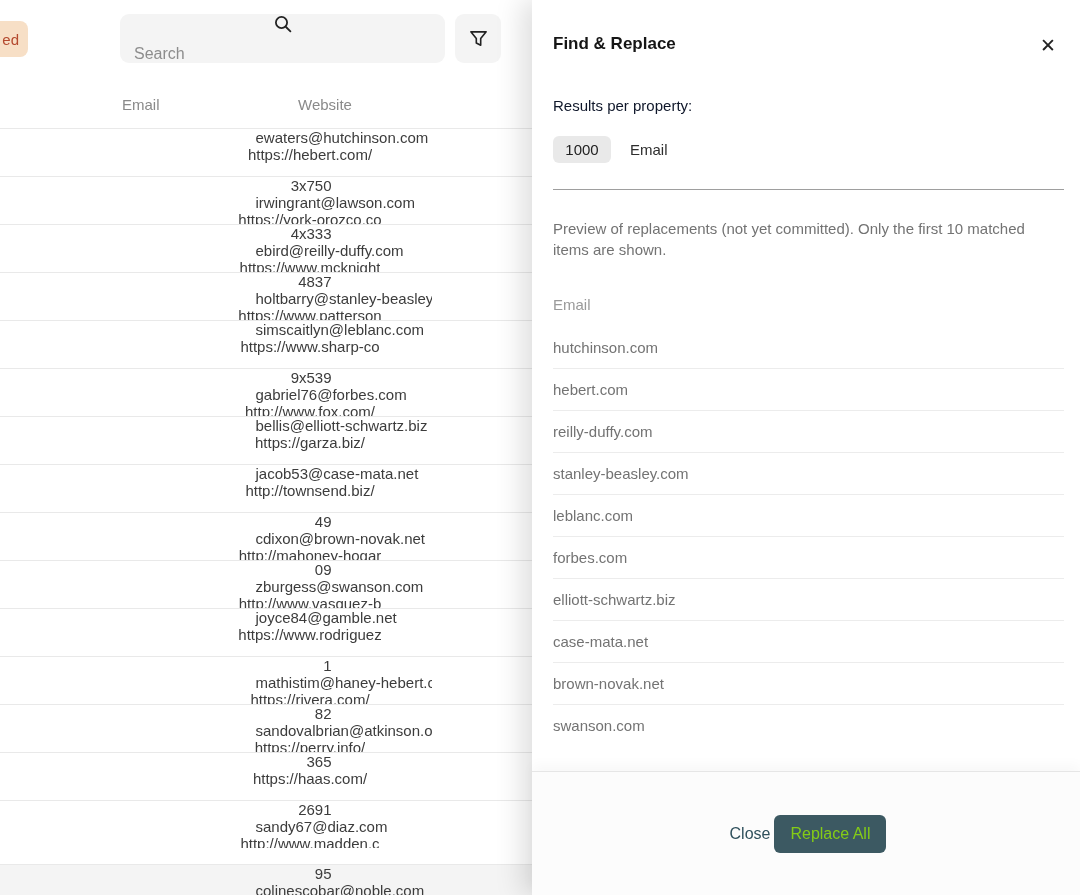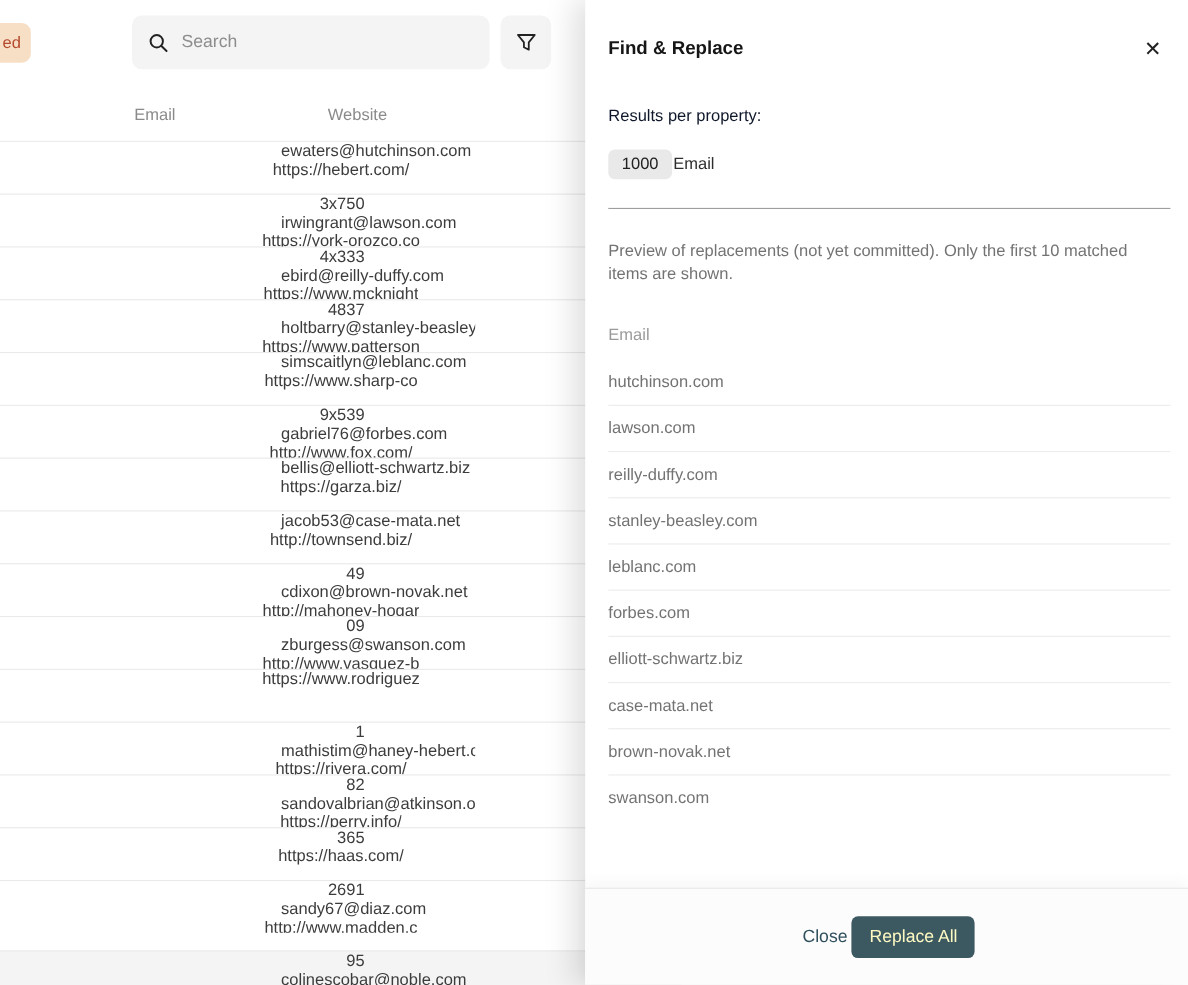--- a/index.html
+++ b/index.html
@@ -12,21 +12,21 @@
   .toolbar { position:absolute; top:0; left:0; width:480px; height:80px; background:#fff; }
   .badge-modified {
     position:absolute; left:-30px; top:21px; width:58px; height:36px;
     background:#f7dfc6; color:#b4492e; border-radius:8px;
     display:flex; align-items:center; justify-content:flex-end;
     padding-right:9px; font-size:15px;
   }
   .search-box {
     position:absolute; left:120px; top:14px; width:325px; height:49px;
     background:#f4f4f4; border-radius:9px; display:flex; align-items:center;
-    padding:0 14px; gap:11px;
+    padding:0 14px; gap:11px;flex-direction:column;
   }
   .search-box input {
     border:none; background:transparent; outline:none; font-size:16px;
     color:#333; width:100%; font-family:inherit;
   }
   .search-box input::placeholder { color:#8d8d8d; }
   .filter-btn {
     position:absolute; left:455px; top:14px; width:46px; height:49px;
     background:#f4f4f4; border-radius:9px; border:none; cursor:pointer;
     display:flex; align-items:center; justify-content:center;
@@ -55,47 +55,47 @@
     align-items:flex-start;
     margin-top:12px;
   }
   .panel-title { font-size:17px; font-weight:700; color:#161616; }
   .panel-close {
     background:none; border:none; cursor:pointer; font-size:19px; color:#222;
     line-height:1; padding:2px;
   }
   .panel-body { flex:1; padding:0 16px 0 21px; overflow:hidden; }
   .results-label { margin-top:40px; font-size:15px; color:#0f172a; }
-  .result-chip-row { margin-top:22px; display:flex; align-items:center; gap:1px; }
+  .result-chip-row { margin-top:22px; display:flex; align-items:center; gap:19px; }
   .count-chip {
     background:#e9e9e9; border-radius:6px; padding:5px 12px; font-size:15px;
     color:#222; min-width:58px; text-align:center;
   }
   .chip-prop { font-size:15px; color:#2e2e2e; }
   .divider-strong { margin-top:26px; border:none; border-top:1px solid #9e9e9e; }
   .preview-note { margin-top:28px; font-size:15px; color:#737373; line-height:21px; width:505px; }
   .preview-header { margin-top:36px; font-size:15px; color:#9a9a9a; }
   .preview-list { margin-top:14px; list-style:none; }
   .preview-list li {
     padding:12px 0 12px 0; font-size:15px; color:#737373;
     border-top:1px solid #ececec;
   }
   .preview-list li:first-child { border-top:none; }
 
   .panel-footer {
-    height:88px; flex:none; border-top:1px solid #e6e6e6; background:#fcfcfc;
+    height:124px; flex:none; border-top:1px solid #e6e6e6; background:#fcfcfc;
     box-shadow:0 -6px 12px rgba(0,0,0,0.03);
     display:flex; align-items:center; justify-content:center; 
   }
   .btn-close-text {
     background:none; border:none; cursor:pointer; font-size:16px; color:#2f505c;
     font-family:inherit; padding:8px 4px;
   }
   .btn-replace-all {
-    background:#3c5962; color:#fef9c3; border:none; cursor:pointer; font-size:16px;
+    background:#3c5962; color:#84cc16; border:none; cursor:pointer; font-size:16px;
     font-family:inherit; border-radius:6px; padding:10px 16px; font-weight:400;
   }
   svg { display:block; }
 </style>
 </head>
 <body>
 
 <div class="app">
 
   <div class="toolbar">
@@ -172,20 +172,21 @@
       <div class="col-email">cdixon@brown-novak.net</div>
       <div class="col-site">http://mahoney-hogar</div>
     </div>
     <div class="trow">
       <div class="col-dim">09</div>
       <div class="col-email">zburgess@swanson.com</div>
       <div class="col-site">http://www.vasquez-b</div>
     </div>
     <div class="trow">
       <div class="col-dim"></div>
+      <div class="col-email">joyce84@gamble.net</div>
       <div class="col-site">https://www.rodriguez</div>
     </div>
     <div class="trow">
       <div class="col-dim">1</div>
       <div class="col-email">mathistim@haney-hebert.c…</div>
       <div class="col-site">https://rivera.com/</div>
     </div>
     <div class="trow">
       <div class="col-dim">82</div>
       <div class="col-email">sandovalbrian@atkinson.org</div>
@@ -223,21 +224,21 @@
     </div>
 
     <hr class="divider-strong">
 
     <div class="preview-note">Preview of replacements (not yet committed). Only the first 10 matched items are shown.</div>
 
     <div class="preview-header">Email</div>
 
     <ul class="preview-list">
       <li>hutchinson.com</li>
-      <li>lawson.com</li>
+      <li>hebert.com</li>
       <li>reilly-duffy.com</li>
       <li>stanley-beasley.com</li>
       <li>leblanc.com</li>
       <li>forbes.com</li>
       <li>elliott-schwartz.biz</li>
       <li>case-mata.net</li>
       <li>brown-novak.net</li>
       <li>swanson.com</li>
     </ul>
   </div>

